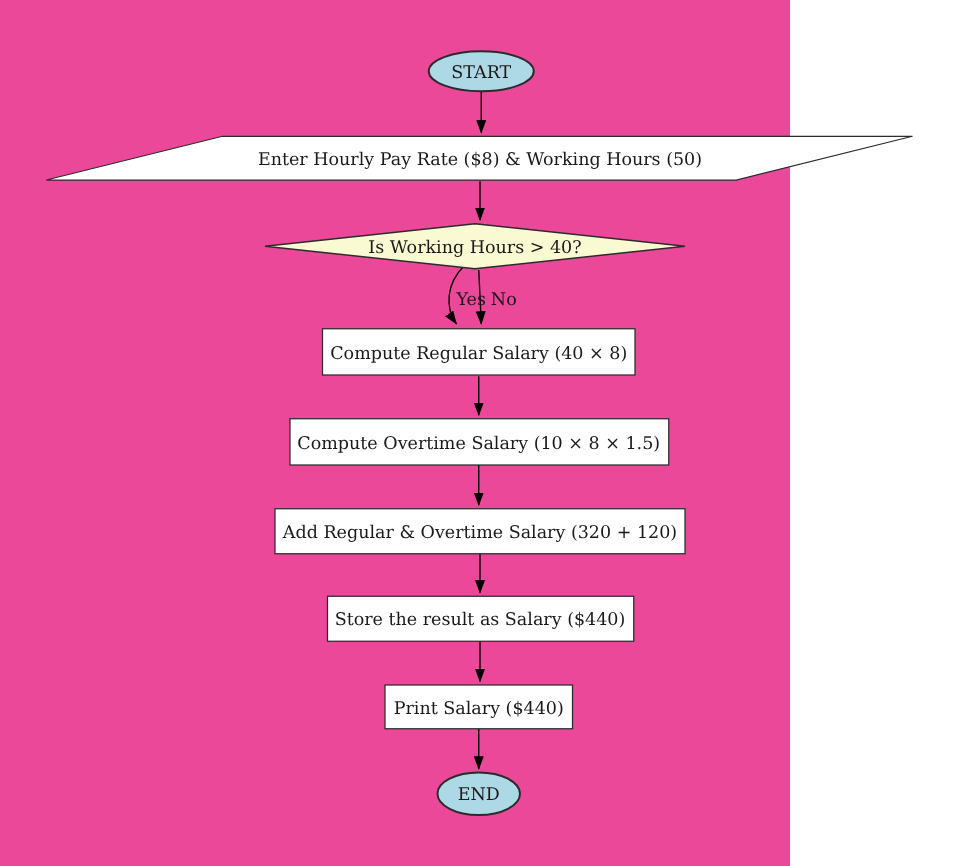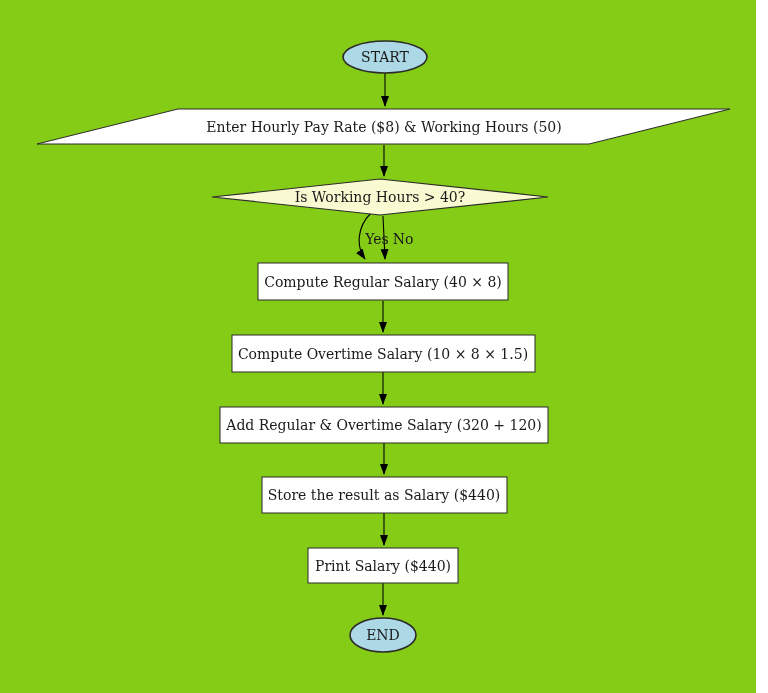--- a/index.html
+++ b/index.html
@@ -5,23 +5,23 @@
   html, body {
     margin: 0;
     padding: 0;
     background: #ffffff;
     width: 768px;
     height: 693px;
     overflow: hidden;
   }
   .canvas {
     position: relative;
-    width: 756px;
+    width: 632px;
     height: 693px;
-    background: #84cc16;
+    background: #ec4899;
   }
   svg {
     display: block;
   }
   .shape {
     stroke: #2b2b2b;
     stroke-width: 1;
   }
   .terminal {
     stroke-width: 1.6;

